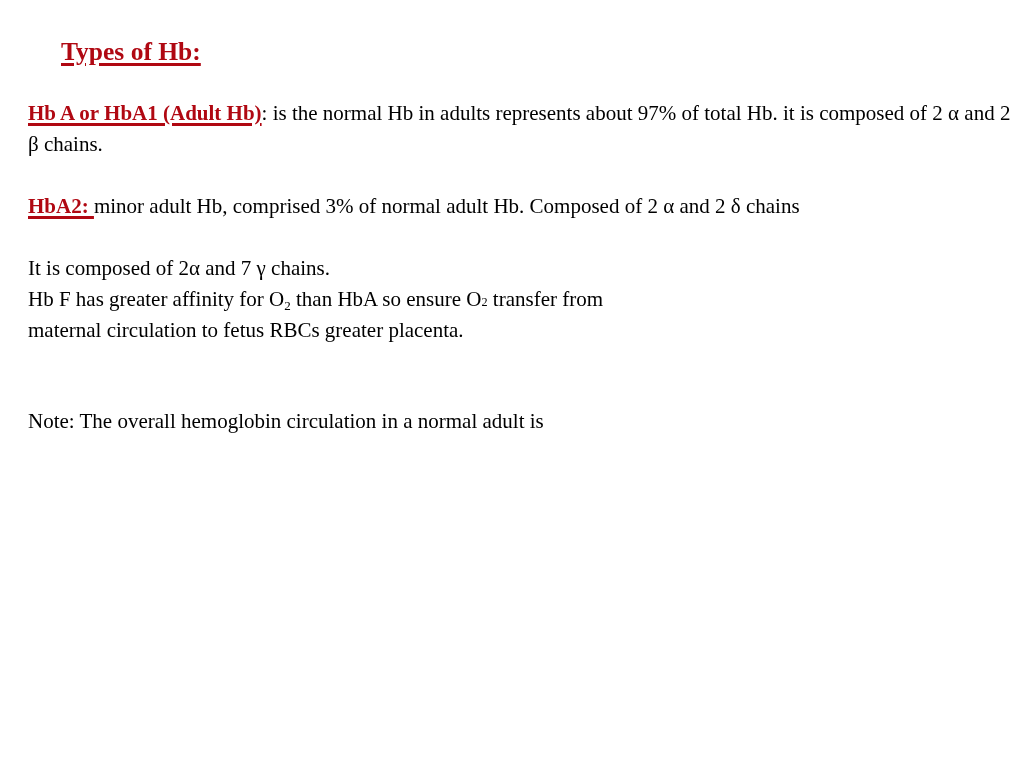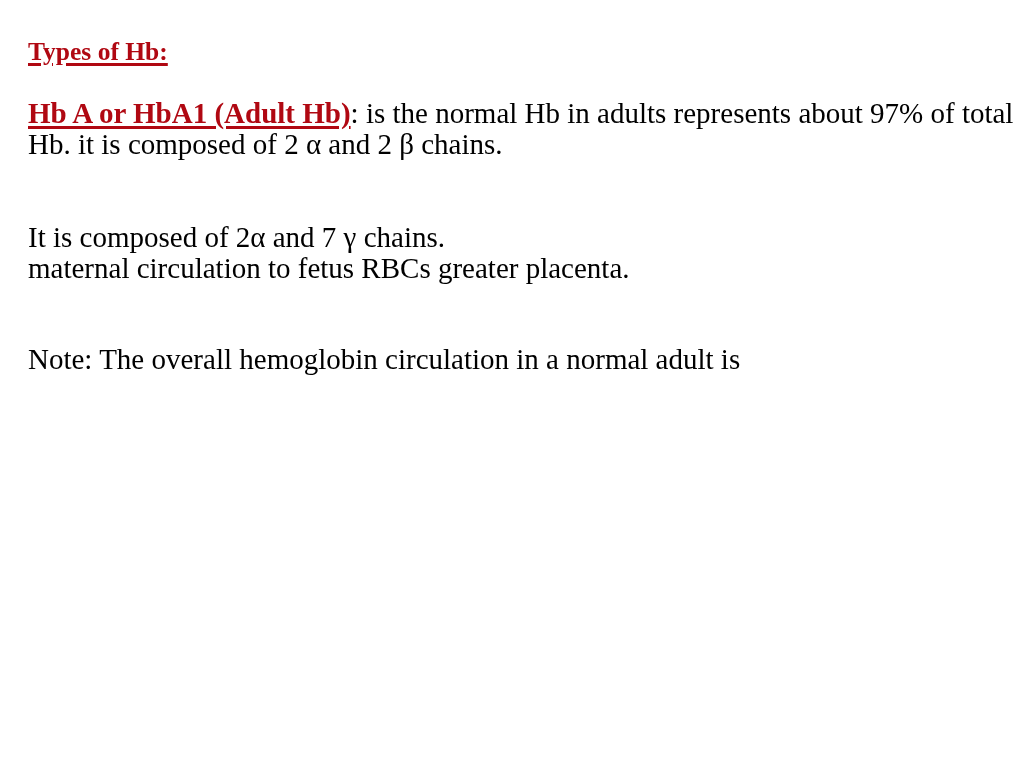--- a/index.html
+++ b/index.html
@@ -16,21 +16,21 @@
   }
   .slide {
     position: relative;
     width: 1024px;
     height: 768px;
     background: #ffffff;
     box-sizing: border-box;
     padding: 36px 8px 0 28px;
   }
   .block {
-    font-size: 29px;
+    font-size: 21px;
     line-height: 31px;
     color: #000000;
     margin: 0;
     text-align: left;
   }
   .block.justify {
     text-align: justify;
     text-justify: inter-word;
   }
   .gap {
@@ -50,20 +50,21 @@
   .title {
     color: #B00812;
     font-weight: bold;
     font-size: 25.5px;
     line-height: 31px;
     text-decoration: underline;
     text-decoration-color: #B00812;
     text-underline-offset: 3px;
     text-decoration-thickness: 2.5px;
     display: inline-block;
+    margin-left: 33px;
   }
   sub {
     font-size: 0.62em;
     line-height: 0;
     vertical-align: -0.28em;
   }
   sub.flat {
     font-size: 0.58em;
     line-height: 0;
     vertical-align: 0em;
@@ -81,29 +82,33 @@
   </div>
 
   <div class="gap"></div>
 
   <p class="block">
     <span class="hdr">Hb A or HbA1 (Adult Hb)</span><span>:</span><span> is the normal Hb in adults represents about 97% of total Hb. it is composed of 2 α and 2 β chains.</span>
   </p>
 
   <div class="gap"></div>
 
+  <p class="block">
+    <span class="hdr">HbA2: </span><span>minor adult Hb, comprised 3% of normal adult Hb. Composed of 2 α and 2 δ chains</span>
+  </p>
 
   <div class="gap"></div>
 
 
   <p class="block">
     <span class="line nowrapline">It is composed of 2α and 7 γ chains.</span>
   </p>
 
   <p class="block">
+    <span class="line nowrapline"><span>Hb F has greater affinity for O</span><sub>2</sub><span> than HbA so ensure O</span><sub class="flat">2</sub><span> transfer  from</span></span>
     <span class="line nowrapline">maternal circulation to fetus RBCs greater placenta.</span>
   </p>
 
   <div class="gap-small"></div>
   <div class="gap-small"></div>
 
   <p class="block">
     <span class="line nowrapline">Note: The overall hemoglobin circulation in a normal adult is</span>
   </p>
 

